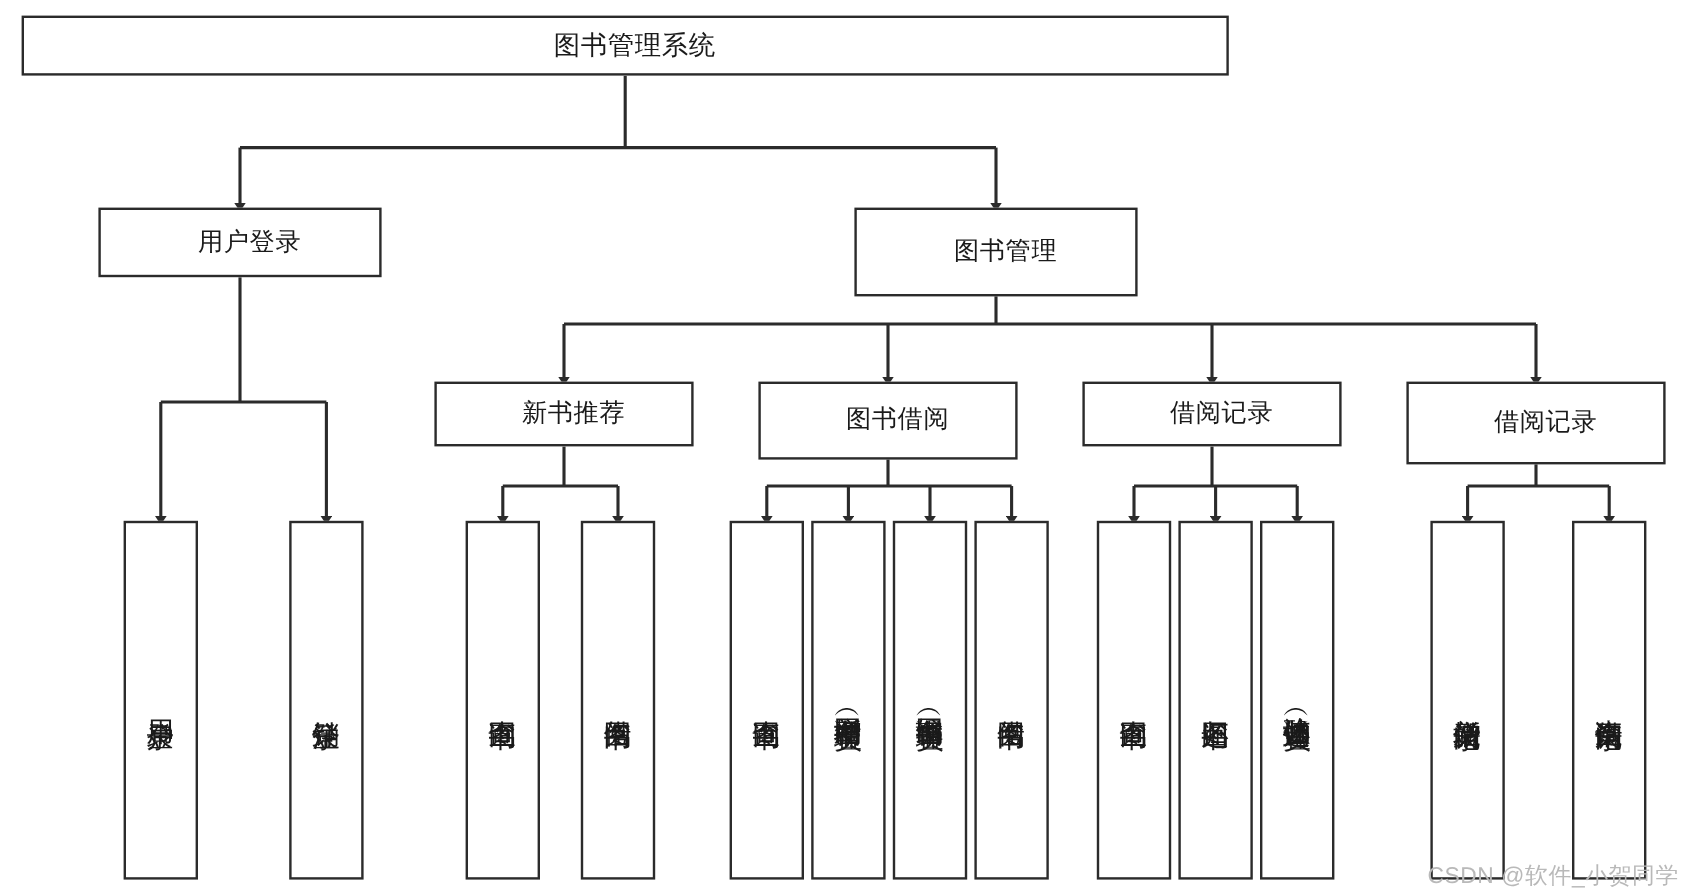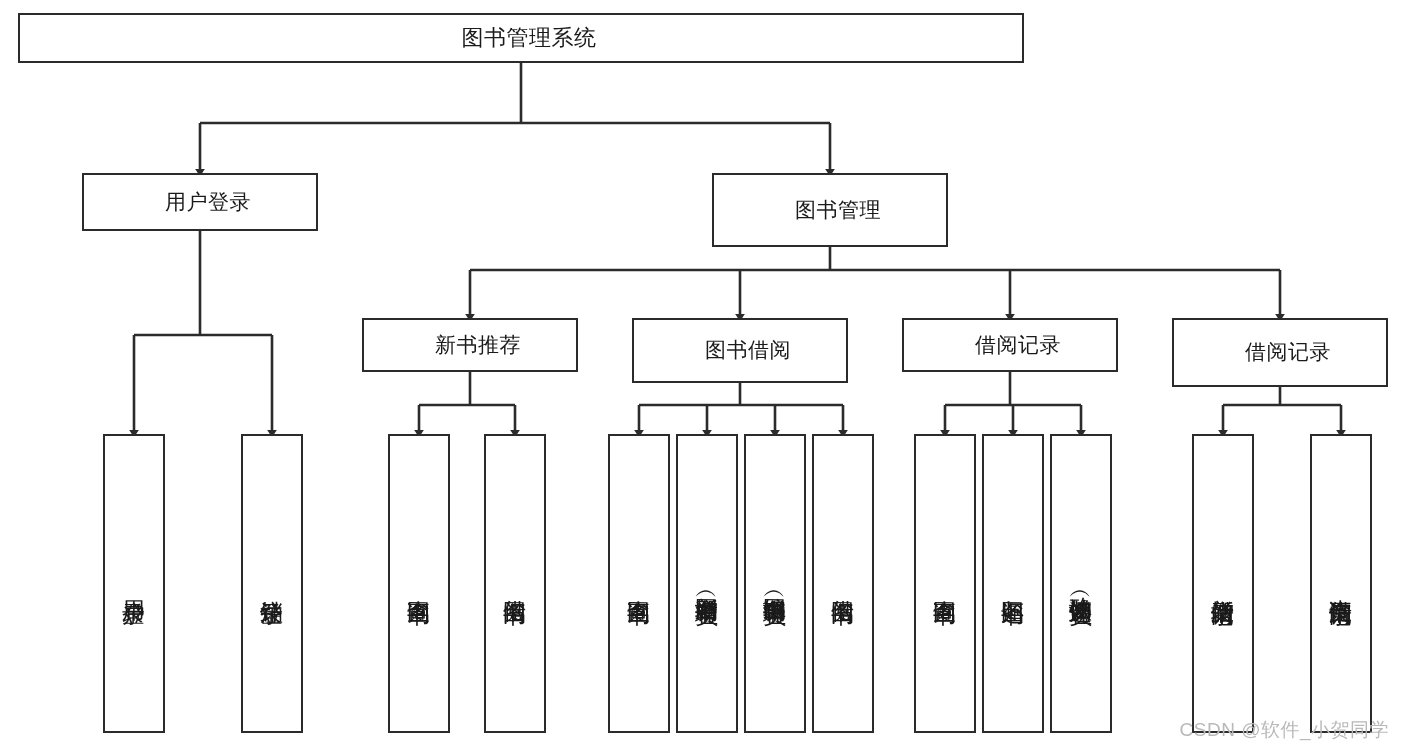--- a/index.html
+++ b/index.html
@@ -61,21 +61,21 @@
   .node.vert .node-label {
     writing-mode: vertical-rl;
     text-orientation: upright;
     font-size: 23px;
     line-height: 1.05;
     letter-spacing: 1px;
     white-space: nowrap;
   }
   #watermark {
     position: absolute;
-    right: 16px;
+    right: 6px;
     bottom: 4px;
     font-size: 19px;
     color: #b9b9b9;
     letter-spacing: 0.5px;
     z-index: 5;
     white-space: nowrap;
     font-family: "Liberation Sans", "DejaVu Sans", sans-serif;
   }
 </style>
 </head>

